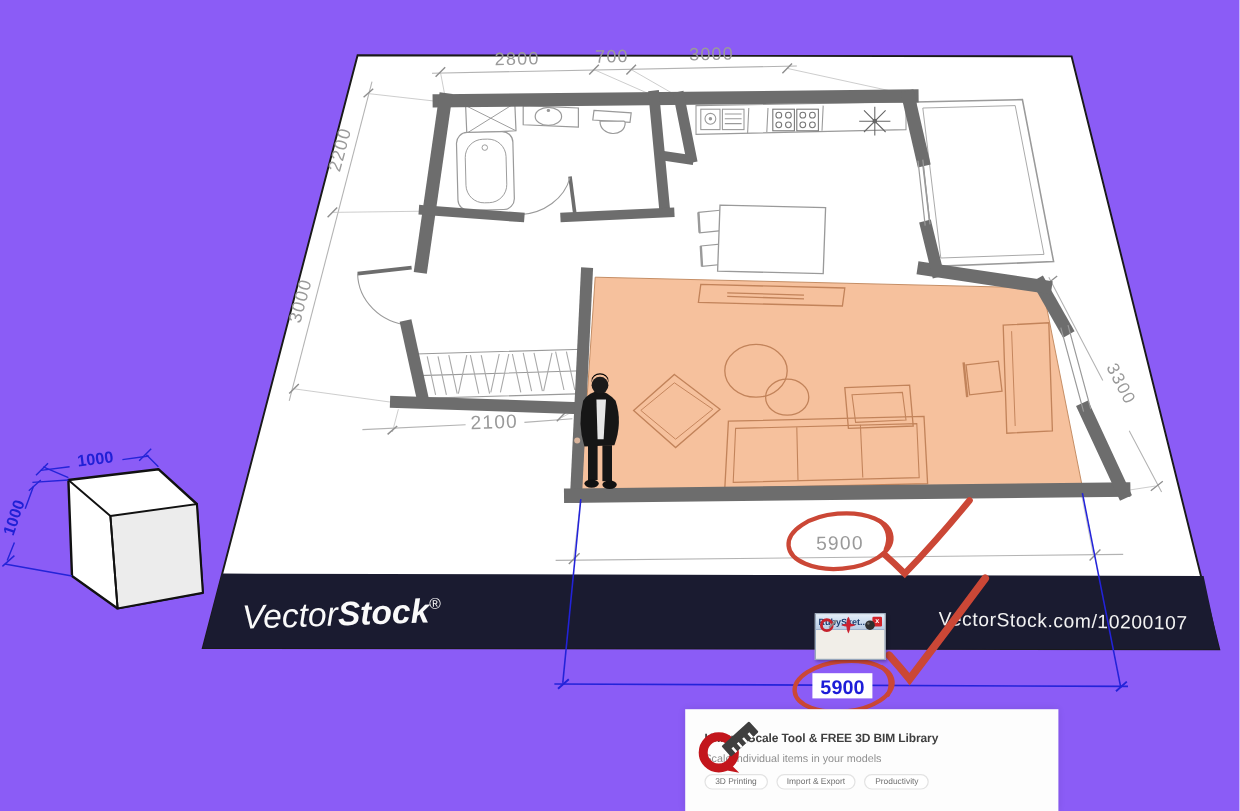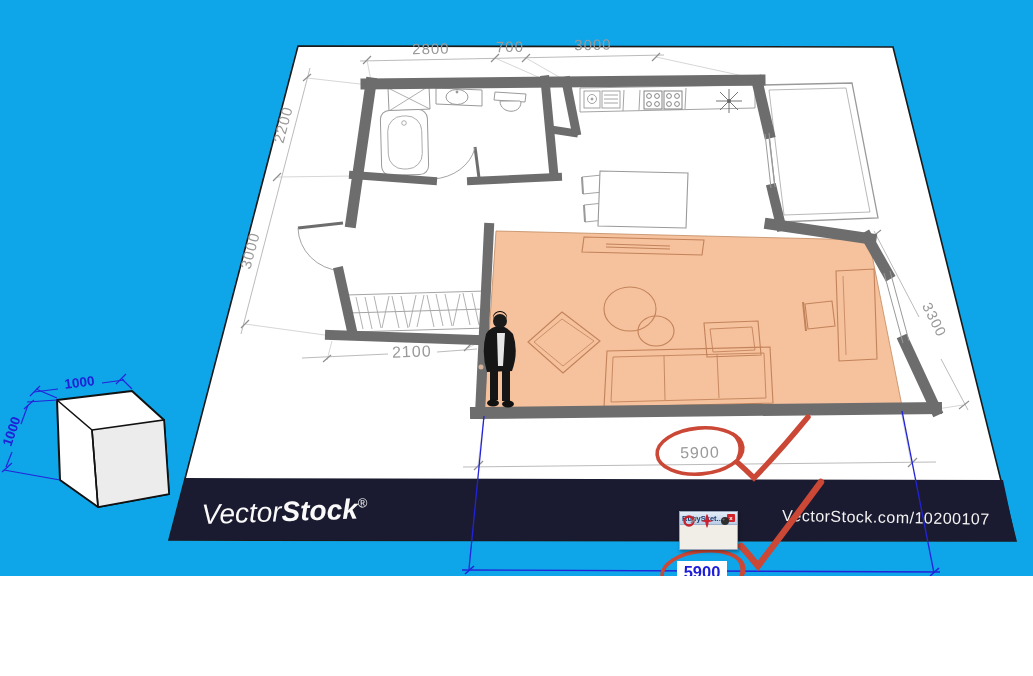--- a/index.html
+++ b/index.html
@@ -1,16 +1,16 @@
 <!DOCTYPE html>
 <html><head>
 <meta charset="utf-8">
 <style>
   html,body{margin:0;padding:0;background:#ffffff;}
-  .stage{position:relative;width:1033px;height:576px;overflow:hidden;background:#0ea5e9;
+  .stage{position:relative;width:1033px;height:676px;overflow:hidden;background:#8b5cf6;
          font-family:"Liberation Sans",sans-serif;}
   svg{position:absolute;left:0;top:0;}
   svg text{font-family:"Liberation Sans",sans-serif;}
 
   
   .ruby{position:absolute;left:679px;top:511px;width:57px;height:37px;
         border:1px solid #97a6bb;background:#f1eee8;box-shadow:1px 2px 3px rgba(0,0,0,.35);
         font-family:"Liberation Sans",sans-serif;}
   .ruby-titlebar{height:12px;background:linear-gradient(#e3edf8,#b9cde6);
         border-bottom:1px solid #9fb2cd;display:flex;align-items:center;justify-content:space-between;

